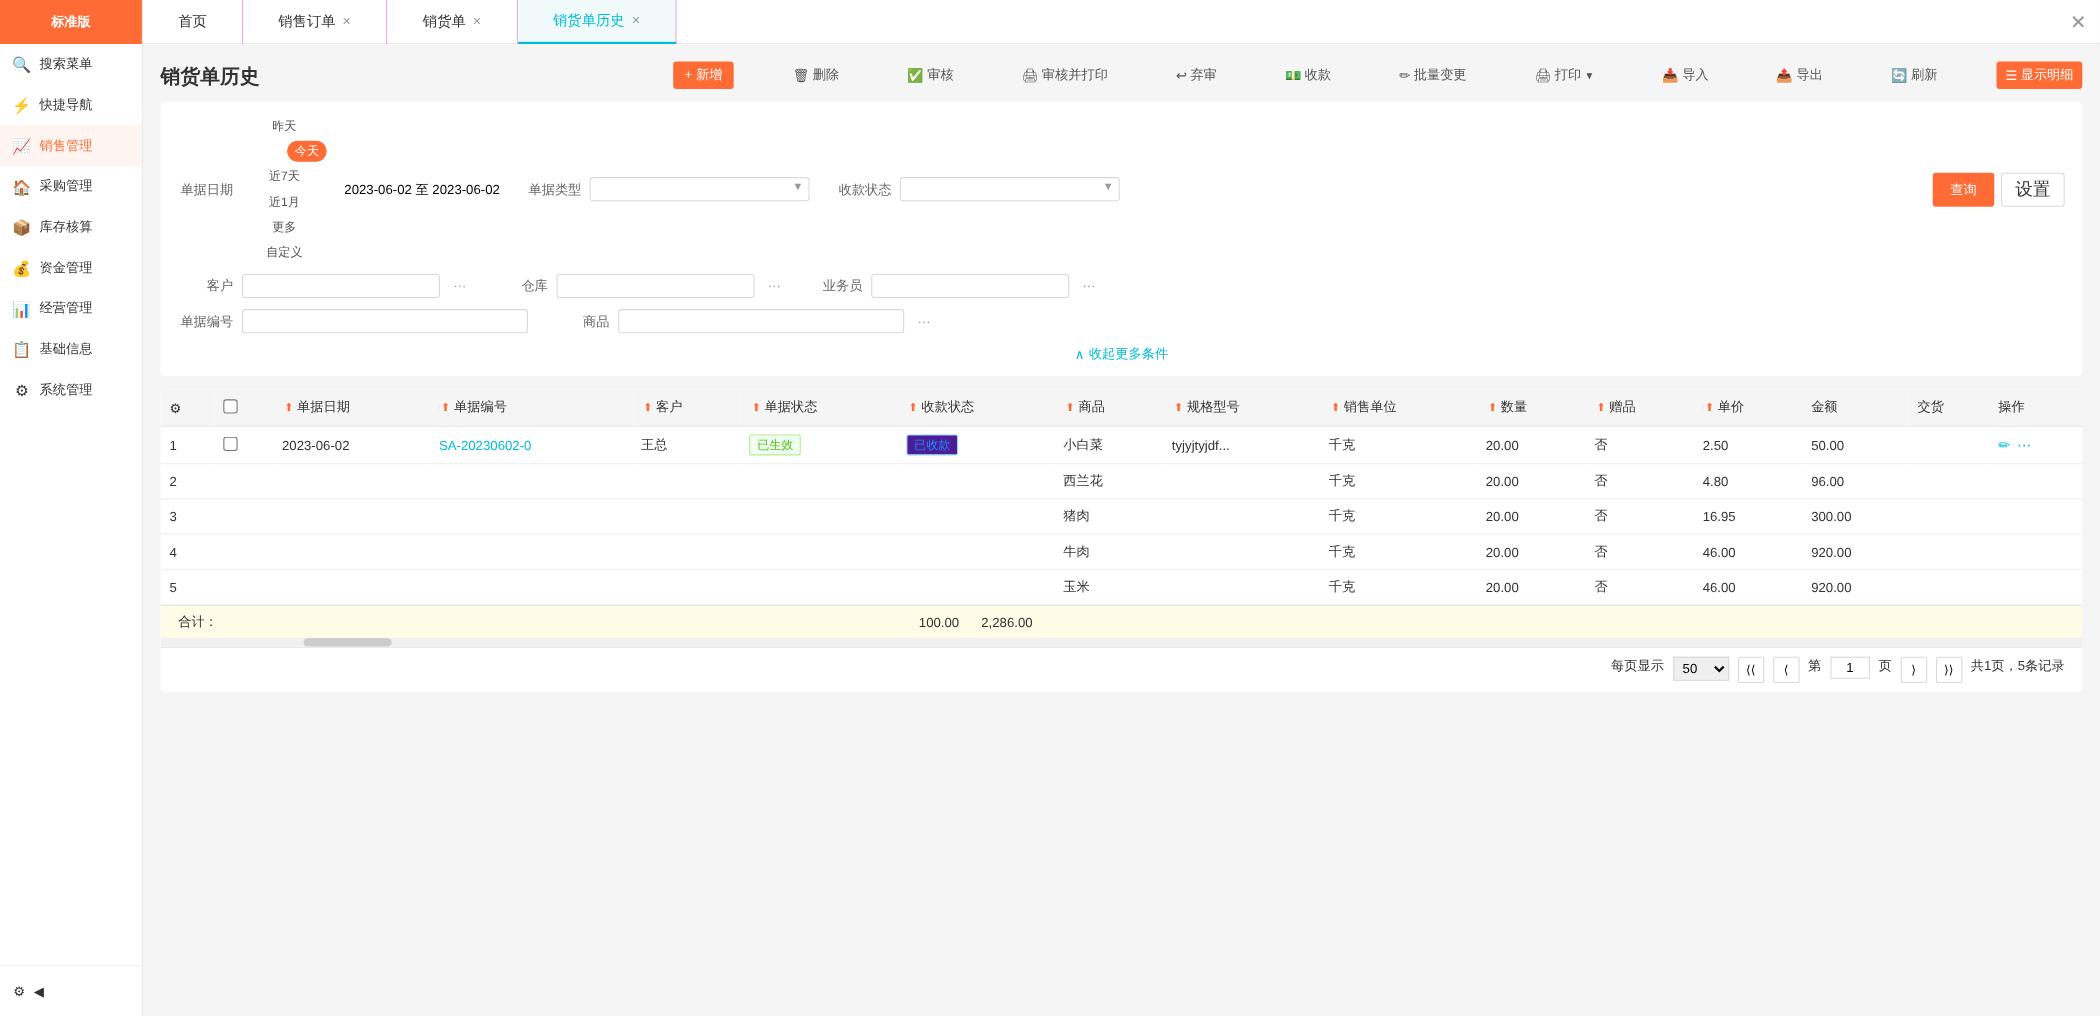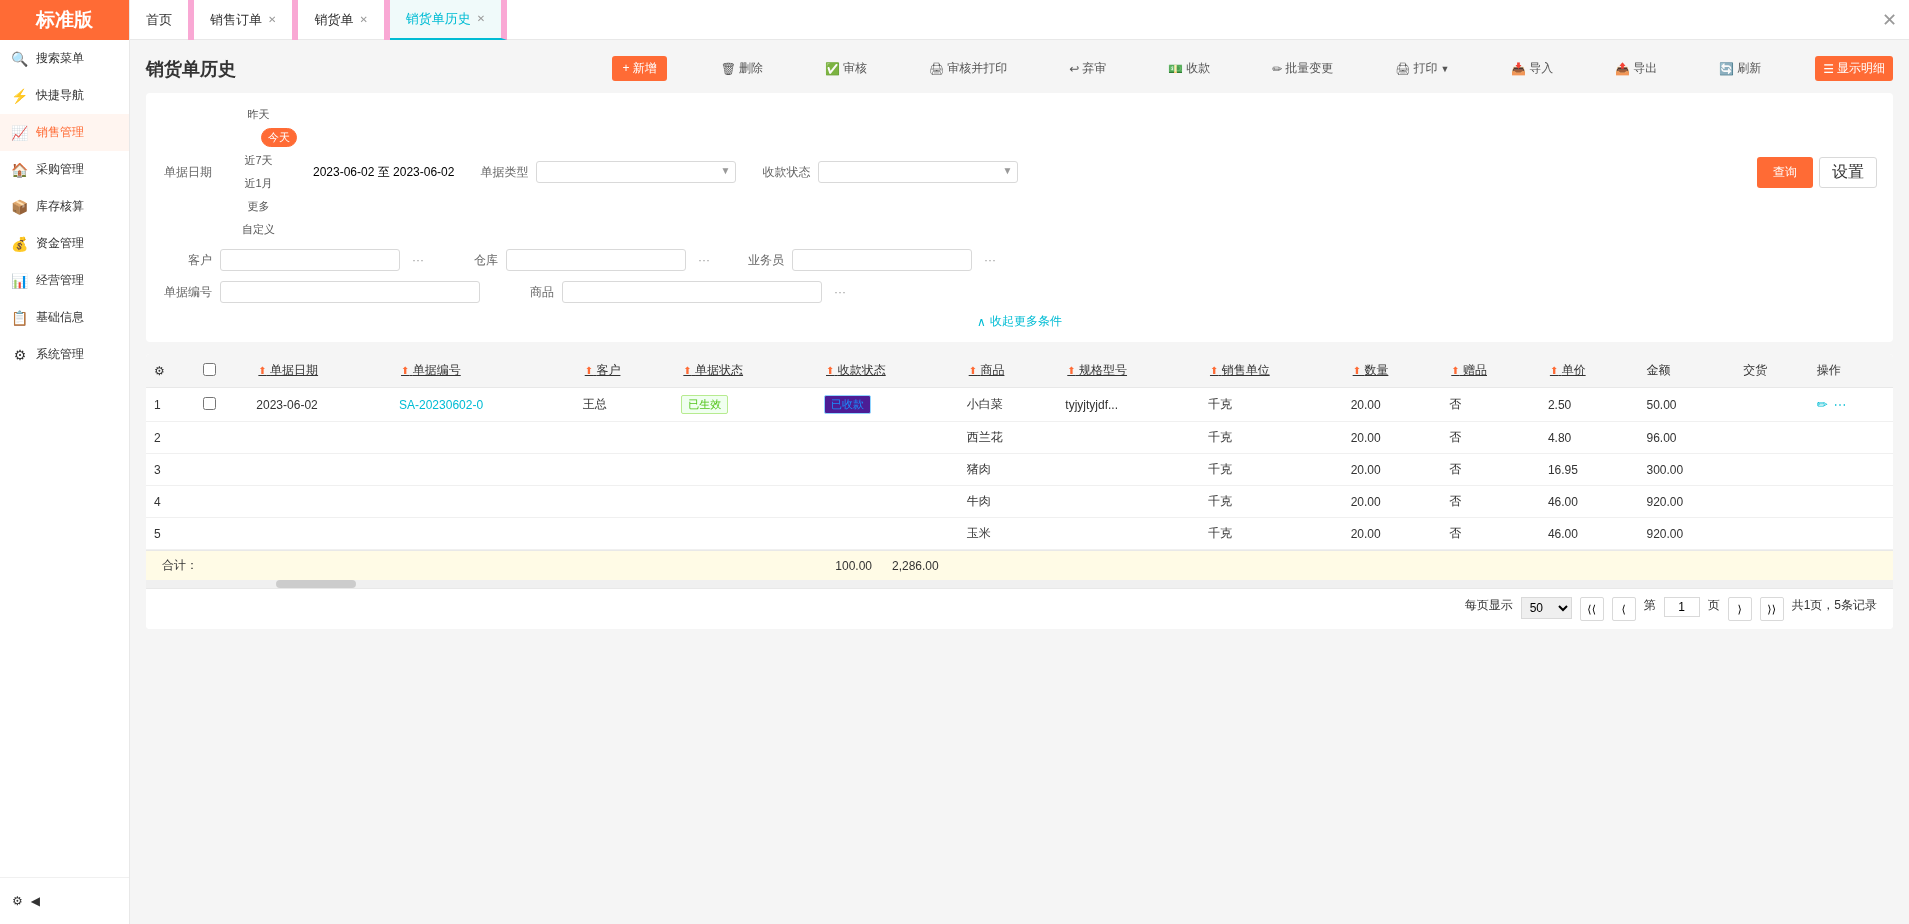--- a/index.html
+++ b/index.html
@@ -1,32 +1,32 @@
 <!DOCTYPE html>
 <html><head>
   <meta charset="utf-8">
   <style>
     * { box-sizing: border-box; margin: 0; padding: 0; }
     body { font-family: "Microsoft YaHei", "PingFang SC", sans-serif; font-size: 12px; background: #f5f5f5; display: flex; height: 924px; overflow: hidden; }
 
     
     .sidebar { width: 130px; background: #fff; border-right: 1px solid #e8e8e8; display: flex; flex-direction: column; flex-shrink: 0; }
-    .sidebar-logo { height: 40px; background: #ff6b35; display: flex; align-items: center; justify-content: center; color: #fff; font-size: 19px; font-weight: bold; }
+    .sidebar-logo { height: 40px; background: #ff6b35; display: flex; align-items: center; justify-content: center; color: #fff; font-size: 12px; font-weight: bold; }
     .sidebar-item { display: flex; align-items: center; padding: 10px 12px; cursor: pointer; color: #333; font-size: 12px; gap: 8px; }
     .sidebar-item.active { color: #ff6b35; background: #fff5f0; }
     .sidebar-icon { width: 16px; height: 16px; display: inline-flex; align-items: center; justify-content: center; font-size: 14px; }
     .sidebar-bottom { margin-top: auto; border-top: 1px solid #f0f0f0; padding: 8px 0; }
     .sidebar-bottom-item { display: flex; align-items: center; padding: 8px 12px; cursor: pointer; color: #333; gap: 8px; }
 
     
     .main { flex: 1; display: flex; flex-direction: column; overflow: hidden; }
 
     
     .top-tabs { background: #fff; border-bottom: 1px solid #e8e8e8; display: flex; align-items: center; height: 40px; padding: 0 0; flex-shrink: 0; }
-    .top-tab { padding: 0 16px; height: 40px; display: flex; align-items: center; cursor: pointer; color: #333; font-size: 13px; border-right: 6px solid #f9a8d4; gap: 6px; white-space: nowrap; }
+    .top-tab { padding: 0 32px; height: 40px; display: flex; align-items: center; cursor: pointer; color: #333; font-size: 13px; border-right: 1px solid #f9a8d4; gap: 6px; white-space: nowrap; }
     .top-tab.active { background: #f0fafa; color: #00bcd4; border-bottom: 2px solid #00bcd4; }
     .top-tab-close { font-size: 10px; color: #999; cursor: pointer; }
     .top-close-all { margin-left: auto; padding: 0 12px; color: #999; cursor: pointer; font-size: 18px; }
 
     
     .page-content { flex: 1; overflow: auto; padding: 16px; background: #f5f5f5; }
 
     
     .page-header { display: flex; align-items: center; justify-content: space-between; margin-bottom: 12px; }
     .page-title { font-size: 18px; font-weight: bold; color: #333; }
@@ -44,21 +44,21 @@
     .filter-dots { color: #999; cursor: pointer; margin-left: 4px; }
     .date-btn { padding: 1px 6px; border-radius: 2px; cursor: pointer; color: #555; border: 1px solid transparent; font-size: 11px; }
     .date-btn.active { background: #ff6b35; color: #fff; border-color: #ff6b35; border-radius: 10px; margin-left: 41px; }
     .collapse-btn { display: flex; align-items: center; justify-content: center; color: #00bcd4; cursor: pointer; font-size: 12px; gap: 4px; }
 
     
     .table-container { background: #fff; border-radius: 4px; overflow: auto; }
     table { width: 100%; border-collapse: collapse; font-size: 12px; }
     thead tr { background: #f5f5f5; }
     th { padding: 8px 8px; text-align: left; color: #333; font-weight: normal; border-bottom: 1px solid #e8e8e8; white-space: nowrap; }
-    th.sortable { cursor: pointer; text-decoration: underline; }
+    th.sortable { cursor: pointer; }
     th .sort-icon { color: #ff6b35; margin-left: 2px; font-size: 10px; }
     td { padding: 7px 8px; border-bottom: 1px solid #f0f0f0; color: #333; white-space: nowrap; }
     .badge { display: inline-block; padding: 1px 6px; border-radius: 2px; font-size: 11px; }
     .badge-green { background: #f0fff0; color: #52c41a; border: 1px solid #b7eb8f; }
     .badge-blue { background: #4c1d95; color: #1890ff; border: 1px solid #91d5ff; }
     .action-icons { display: flex; gap: 6px; }
     .action-icon { color: #00bcd4; cursor: pointer; font-size: 13px; }
 
     
     .table-footer { background: #fffbe6; border-top: 1px solid #e8e8e8; padding: 6px 16px; display: flex; align-items: center; font-size: 12px; color: #333; }

